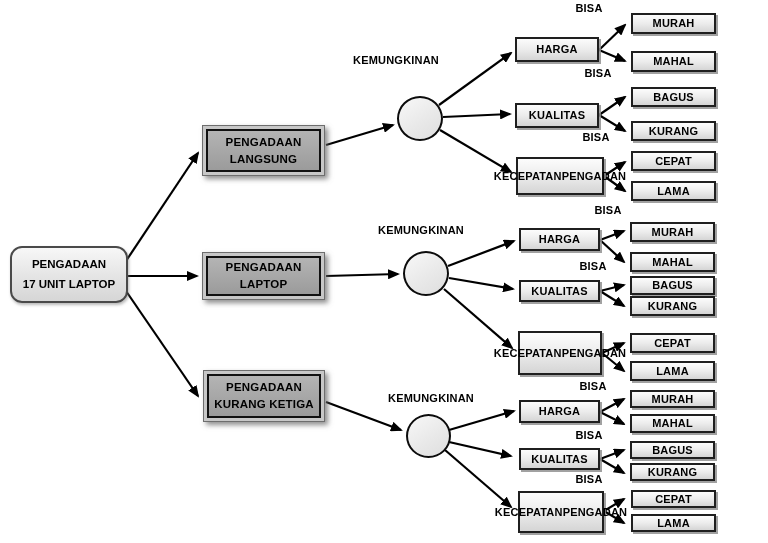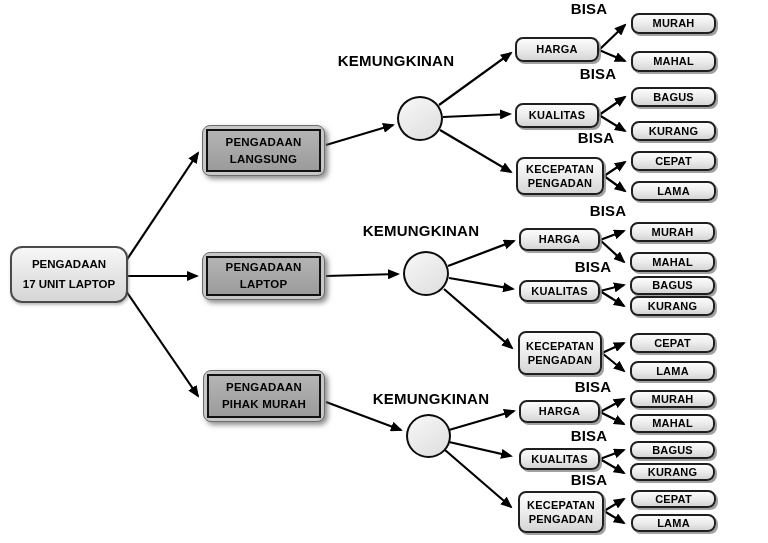--- a/index.html
+++ b/index.html
@@ -2,28 +2,28 @@
 <html><head>
 <meta charset="utf-8">
 <style>
   html,body{margin:0;padding:0;background:#fff;}
   .stage{
     position:relative;width:768px;height:543px;background:#ffffff;overflow:hidden;
     font-family:"Liberation Sans",sans-serif;font-weight:700;color:#000;
   }
   .stage *{box-sizing:border-box;}
   svg.wires{position:absolute;left:0;top:0;width:768px;height:543px;}
-  .node{position:absolute;display:flex;align-items:center;justify-content:center;text-align:center;border-radius:8px;}
+  .node{position:absolute;display:flex;align-items:center;justify-content:center;text-align:center;}
   .box{
     border:2px solid #1f1f1f;
     background:linear-gradient(180deg,#fcfcfc 0%,#ececec 50%,#d5d5d5 100%);
     box-shadow:2px 2px 0 rgba(145,145,145,.85);
     font-size:11px;letter-spacing:.2px;line-height:1;
   }
-  .two-line{flex-direction:column;line-height:1.3;}
+  .two-line{line-height:1.3;}
   .root-node{
     border:2px solid #4a4a4a;border-radius:12px;
     background:linear-gradient(180deg,#f7f7f7 0%,#e4e4e4 55%,#d6d6d6 100%);
     box-shadow:1px 2px 3px rgba(130,130,130,.55);
     flex-direction:column;font-size:11.5px;gap:9px;line-height:1;
   }
   .option-outer{
     border:1px solid #6d6d6d;background:#c7c7c7;padding:3px;
     box-shadow:3px 3px 5px rgba(105,105,105,.75);
   }
@@ -31,21 +31,21 @@
     width:100%;height:100%;border:2px solid #111;
     background:linear-gradient(180deg,#b4b4b4 0%,#a5a5a5 60%,#9b9b9b 100%);
     display:flex;flex-direction:column;align-items:center;justify-content:center;
     font-size:11.5px;line-height:1.45;letter-spacing:.2px;
   }
   .chance-circle{
     border:2.5px solid #0c0c0c;border-radius:50%;
     background:linear-gradient(145deg,#f8f8f8 0%,#e9e9e9 55%,#dedede 100%);
   }
   .tag{
-    position:absolute;font-size:15px;letter-spacing:.2px;white-space:nowrap;
+    position:absolute;font-size:11px;letter-spacing:.2px;white-space:nowrap;
     transform:translate(-50%,-50%);line-height:1;
   }
 </style>
 </head>
 <body>
 
 <div class="stage">
 
   <svg class="wires" viewBox="0 0 768 543">
     <defs>
@@ -111,21 +111,21 @@
   </div>
   <div class="node option-outer" style="left:202px;top:252px;width:123px;height:48px;">
     <div class="option-inner">
       <span>PENGADAAN</span>
       <span>LAPTOP</span>
     </div>
   </div>
   <div class="node option-outer" style="left:203px;top:370px;width:122px;height:52px;">
     <div class="option-inner">
       <span>PENGADAAN</span>
-      <span>PIHAK MURAH</span>
+      <span>KURANG KETIGA</span>
     </div>
   </div>
 
   <div class="node chance-circle" style="left:397px;top:96px;width:46px;height:45px;"></div>
   <div class="node chance-circle" style="left:403px;top:251px;width:46px;height:45px;"></div>
   <div class="node chance-circle" style="left:406px;top:414px;width:45px;height:44px;"></div>
 
   <div class="tag" style="left:396px;top:60px;">KEMUNGKINAN</div>
   <div class="tag" style="left:421px;top:230px;">KEMUNGKINAN</div>
   <div class="tag" style="left:431px;top:398px;">KEMUNGKINAN</div>

